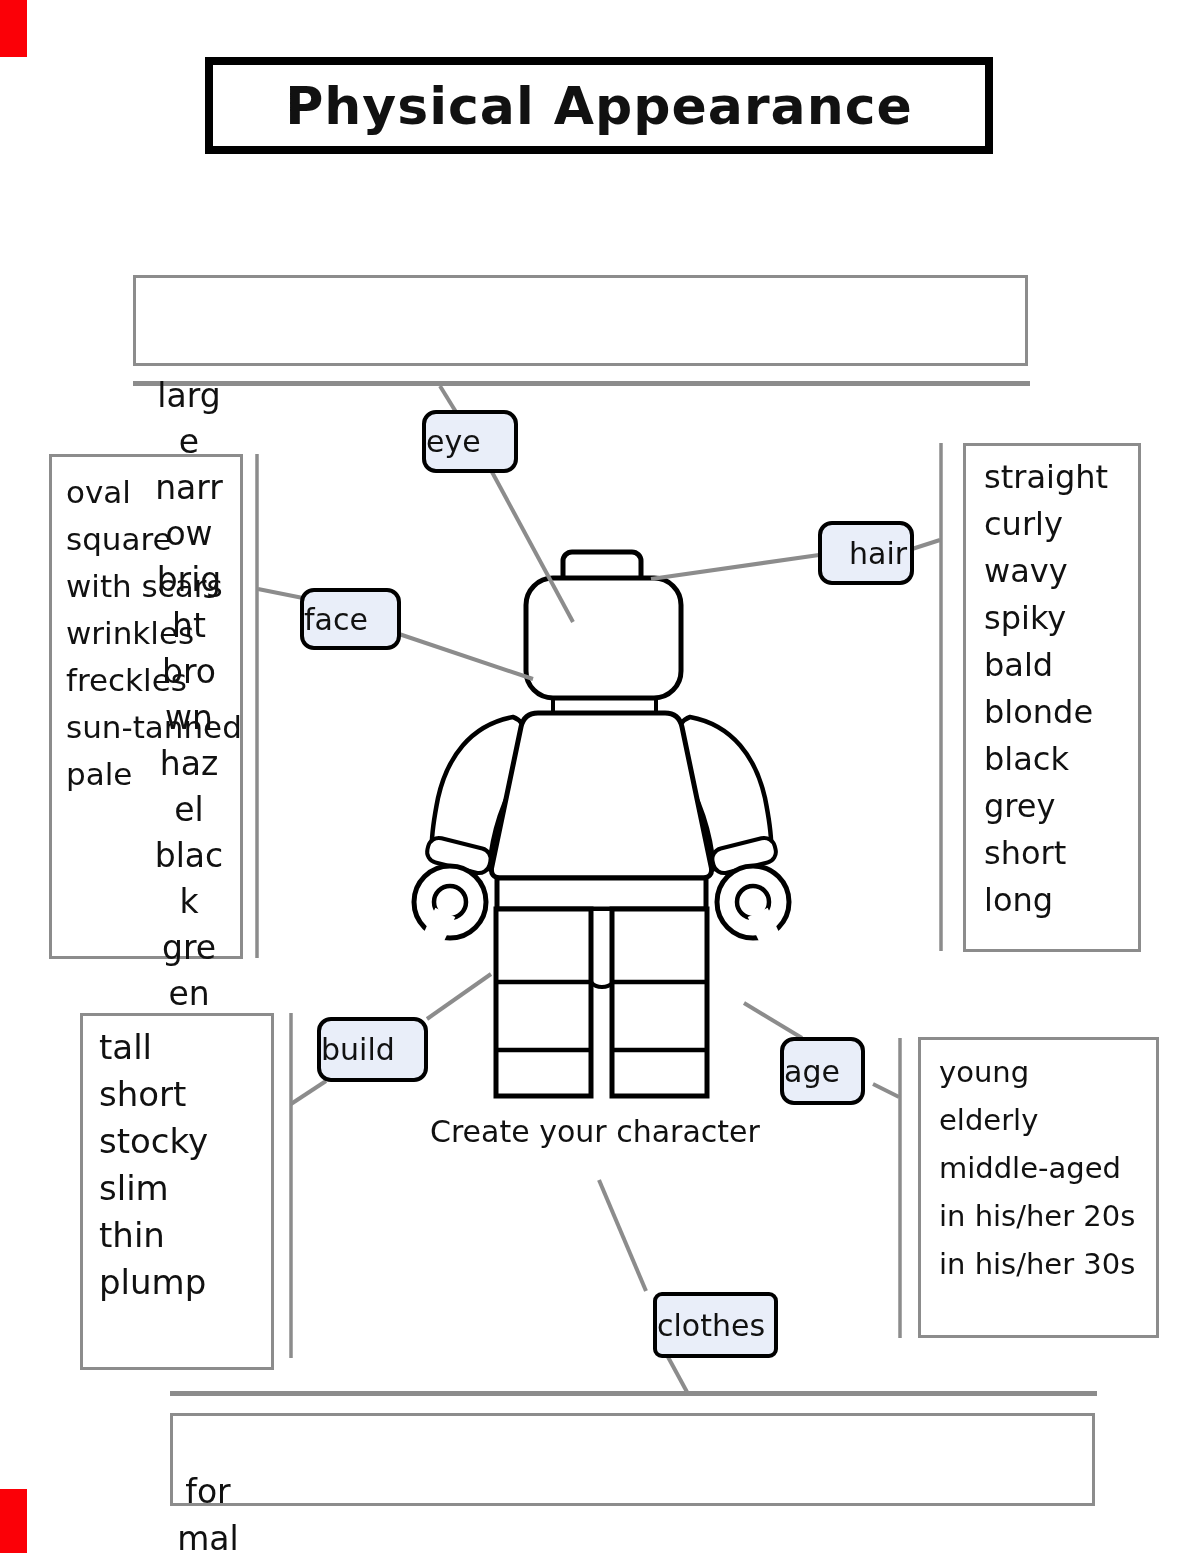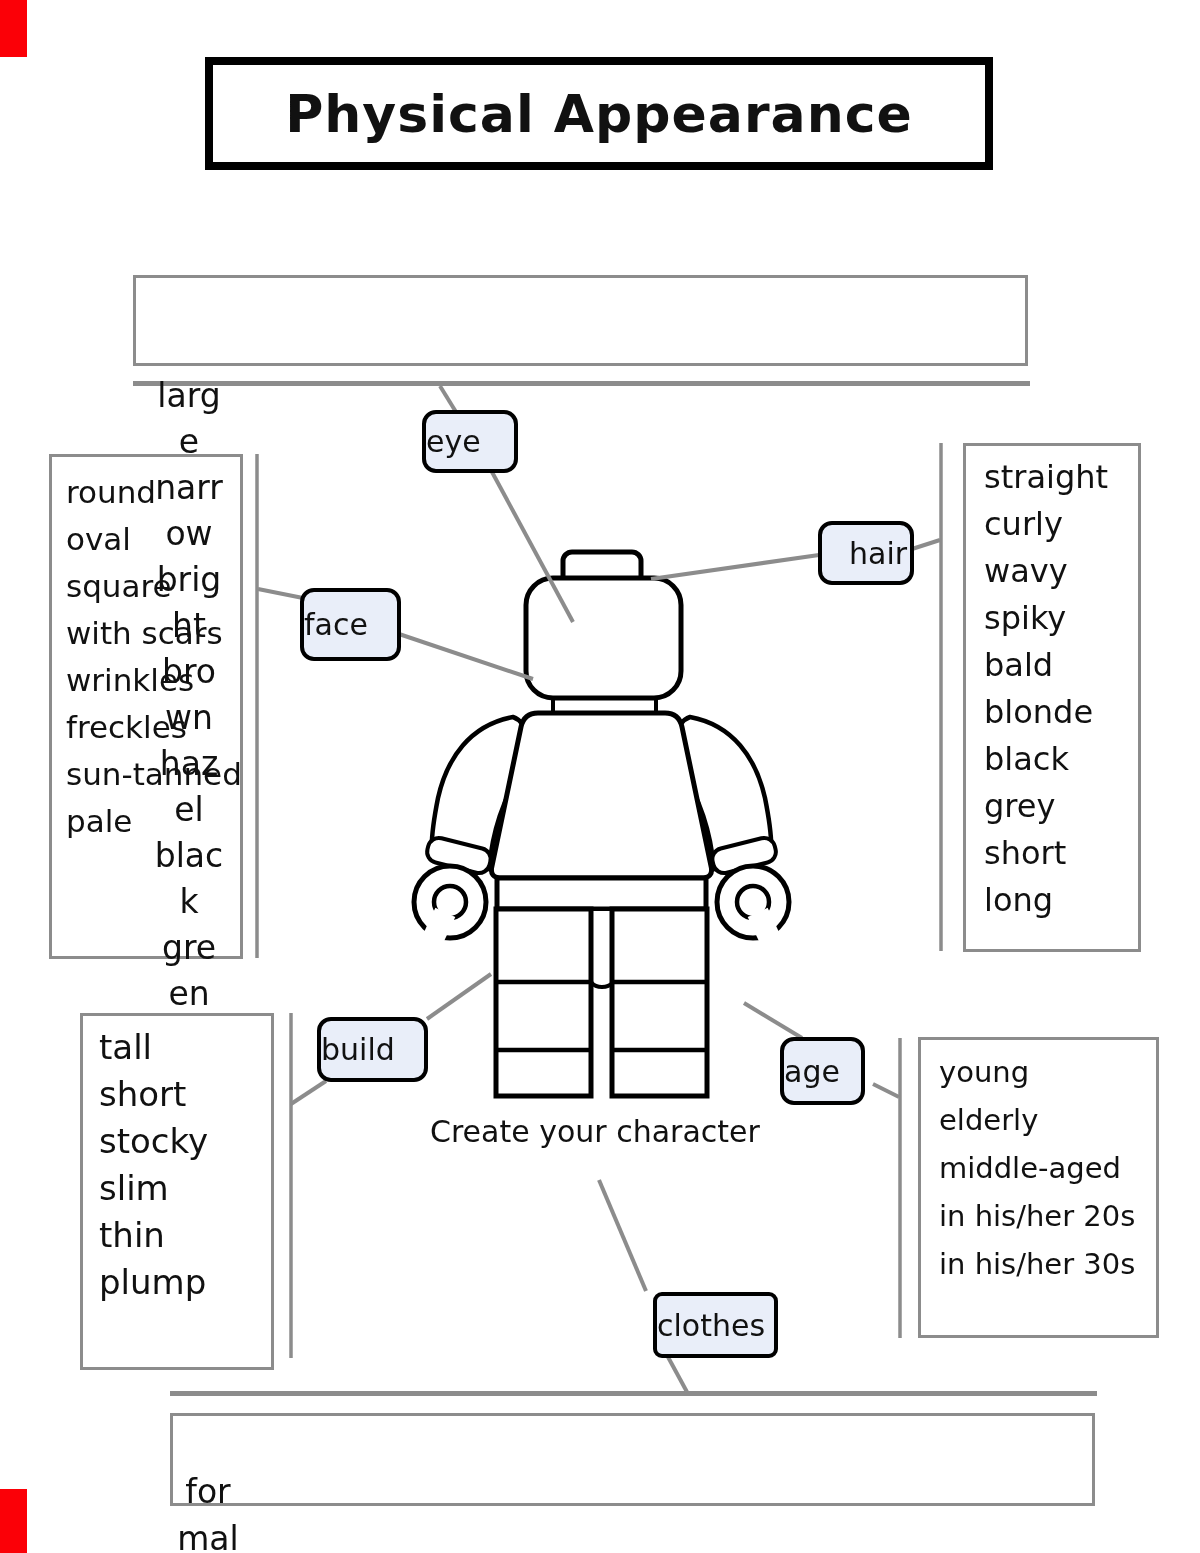--- a/index.html
+++ b/index.html
@@ -6,21 +6,21 @@
   .page{position:relative;width:1200px;height:1553px;background:#ffffff;
         font-family:"DejaVu Sans",sans-serif;color:#111;overflow:hidden;}
   .abs{position:absolute;box-sizing:border-box;}
 
   
   .red-mark{background:#fb0007;}
   .red-top{left:0;top:0;width:27px;height:57px;}
   .red-bottom{left:0;top:1489px;width:27px;height:64px;}
 
   
-  .title-box{left:205px;top:57px;width:788px;height:113px;border:8px solid #000;
+  .title-box{left:205px;top:57px;width:788px;height:97px;border:8px solid #000;
              display:flex;align-items:center;justify-content:center;
              font-size:52px;font-weight:bold;letter-spacing:1px;z-index:2;}
 
   
   .writein{border:3px solid #8c8c8c;background:#fff;z-index:2;}
   .writein-top{left:133px;top:275px;width:895px;height:91px;}
   .writein-bottom{left:170px;top:1413px;width:925px;height:93px;}
   .rule{background:#8c8c8c;height:5px;z-index:2;}
   .rule-top{left:133px;top:381px;width:897px;}
   .rule-bottom{left:170px;top:1391px;width:927px;}
@@ -43,21 +43,21 @@
   .eye-col{left:150px;top:373px;width:78px;}
   .eye-col .word{font-size:33px;line-height:46px;}
   .clothes-col{left:168px;top:1468px;width:80px;}
   .clothes-col .word{font-size:33px;line-height:47px;}
 
   
   .label{background:#e9eef9;border:4px solid #000;border-radius:14px;
          display:flex;align-items:center;justify-content:flex-start;
          font-size:30px;z-index:10;}
   .eye-label{left:422px;top:410px;width:96px;height:63px;}
-  .face-label{left:300px;top:588px;width:101px;height:73px;}
+  .face-label{left:300px;top:588px;width:101px;height:62px;}
   .hair-label{left:818px;top:521px;width:96px;height:64px;padding-left:27px;}
   .build-label{left:317px;top:1017px;width:111px;height:65px;}
   .age-label{left:780px;top:1037px;width:85px;height:68px;}
   .clothes-label{left:653px;top:1292px;width:125px;height:66px;border-radius:9px;}
 
   .caption{left:430px;top:1114px;font-size:30px;z-index:4;white-space:nowrap;}
 
   .lines-svg{left:0;top:0;width:1200px;height:1553px;z-index:5;pointer-events:none;}
   .figure-svg{left:395px;top:540px;width:400px;height:570px;z-index:3;pointer-events:none;}
 </style>
@@ -72,21 +72,20 @@
   <div class="abs title-box">
     <span>Physical Appearance</span>
   </div>
 
   <div class="abs writein writein-top"></div>
   <div class="abs rule rule-top"></div>
   <div class="abs rule rule-bottom"></div>
   <div class="abs writein writein-bottom"></div>
 
   <div class="abs list-box facebox">
-      <div class="word">round</div>
       <div class="word">oval</div>
       <div class="word">square</div>
       <div class="word">with scars</div>
       <div class="word">wrinkles</div>
       <div class="word">freckles</div>
       <div class="word">sun-tanned</div>
       <div class="word">pale</div>
     </div>
 
   <div class="abs list-box hairbox">

